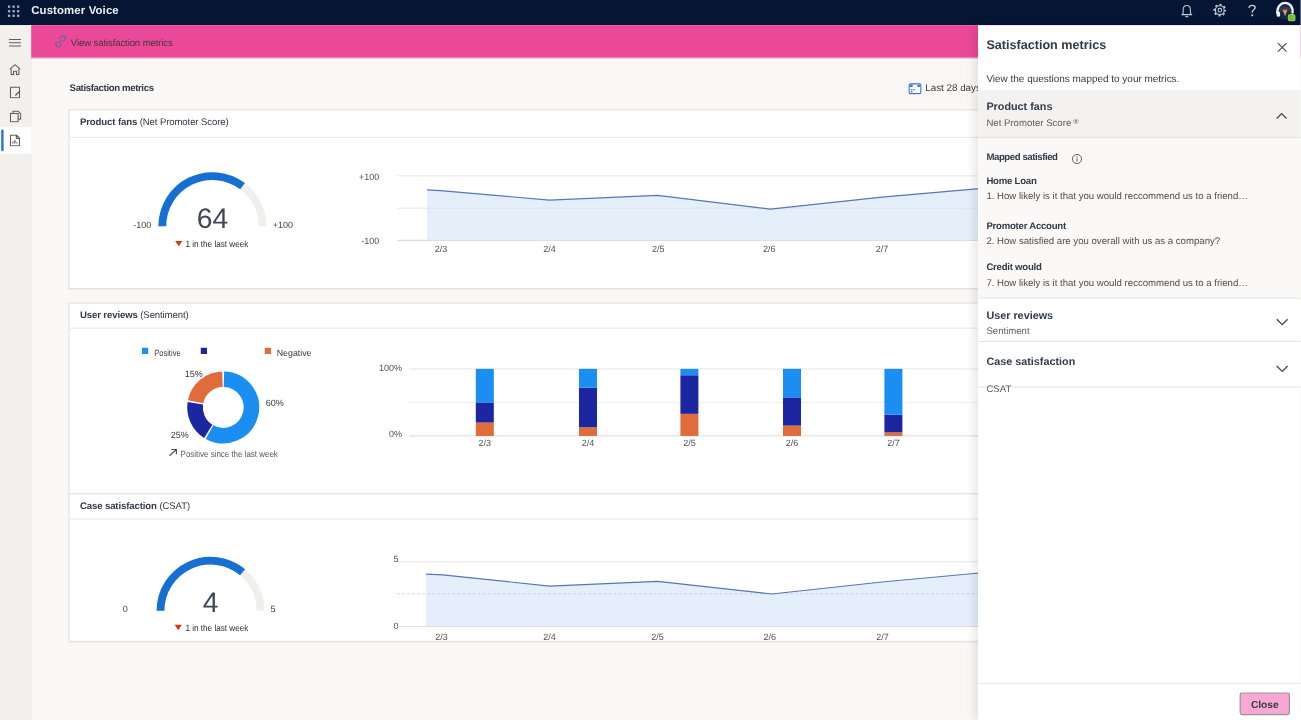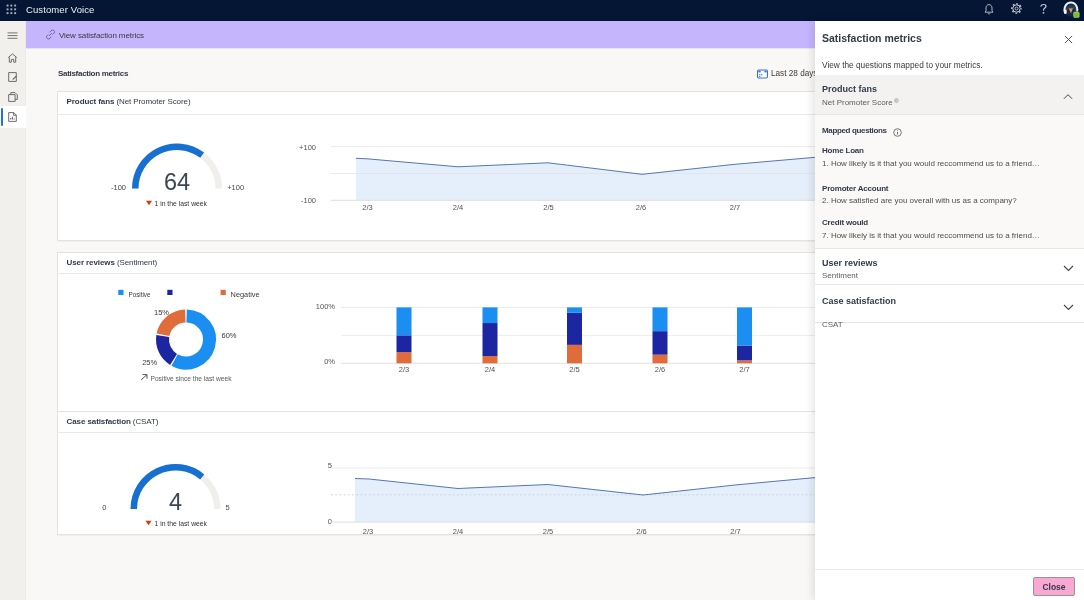--- a/index.html
+++ b/index.html
@@ -1,27 +1,27 @@
 <!DOCTYPE html>
 <html><head>
 <meta charset="utf-8">
 <style>
 * { margin:0; padding:0; box-sizing:border-box; }
 html,body { width:1084px; height:600px; overflow:hidden; font-family:"Liberation Sans",sans-serif; }
 body { position:relative; background:#f9f8f6; }
 .abs { position:absolute; }
 
 #topbar { left:0; top:0; width:1084px; height:21px; background:#041633; }
-#topbar .title { position:absolute; left:26px; top:4px; font-size:9.5px; font-weight:400; color:#eef1f5; letter-spacing:.1px; }
+#topbar .title { position:absolute; left:26px; top:4px; font-size:9.5px; font-weight:700; color:#eef1f5; letter-spacing:.1px; }
 
 #sidebar { left:0; top:21px; width:26px; height:579px; background:#f2f0ed; border-right:1px solid #ecebe9; }
 #sideSel { left:0; top:106px; width:26px; height:21.5px; background:#fff; }
 #sideBar { left:0.5px; top:108px; width:2px; height:18px; background:#2272d9; border-radius:1px; }
 
-#toolbar { left:26px; top:21px; width:1058px; height:28px; background:#c4b5fd; border-bottom:1px solid #e8e6e3; }
+#toolbar { left:26px; top:21px; width:1058px; height:28px; background:#ec4899; border-bottom:1px solid #e8e6e3; }
 #toolbar .lbl { position:absolute; left:33px; top:9.6px; font-size:8px; letter-spacing:-0.1px; color:#3b3a39; }
 
 #h1 { left:58px; top:69px; font-size:8px; letter-spacing:-0.3px; font-weight:700; color:#323845; }
 #dateLbl { left:771px; top:69px; font-size:8.2px; color:#3b3a39; }
 
 .card { position:absolute; left:57px; width:1007px; background:#fff; border:1px solid #e5e3e0; box-shadow:0 0.5px 1px rgba(0,0,0,.04); }
 .card .hdr { height:21px; border-bottom:1px solid #eceae8; font-size:8px; letter-spacing:-0.1px; color:#323a49; padding-left:8.6px; line-height:20.5px; }
 .card .hdr b { font-weight:700; }
 #card1 { top:91px; height:150px; }
 #card2 { top:252px; height:168px; }
@@ -243,21 +243,21 @@
   </svg>
   <div class="desc">View the questions mapped to your metrics.</div>
   <div id="secHead">
     <div class="abs t95 bld" style="left:7px;top:9.1px">Product fans</div>
     <div class="abs t9 gry" style="left:7px;top:23px">Net Promoter Score<span style="font-size:6px;vertical-align:2px"> ®</span></div>
     <svg class="abs" style="left:248px;top:18.5px" width="10" height="7" viewBox="0 0 11 7">
         <path d="M1 6 L5.5 1.5 L10 6" fill="none" stroke="#484644" stroke-width="1.1"></path>
       </svg>
   </div>
   <div id="secBody">
-    <div class="abs bld" style="left:7px;top:11.4px;font-size:8px;letter-spacing:-0.35px">Mapped questions</div>
+    <div class="abs bld" style="left:7px;top:11.4px;font-size:8px;letter-spacing:-0.35px">Mapped satisfied</div>
     <svg class="abs" style="left:77.6px;top:12.6px" width="9" height="9" viewBox="0 0 9 9">
       <circle cx="4.5" cy="4.5" r="3.8" fill="none" stroke="#5a5856" stroke-width="0.8"></circle>
       <path d="M4.5 4 V6.6 M4.5 2.4 V3.2" stroke="#5a5856" stroke-width="0.9"></path>
     </svg>
     <div class="abs bld" style="left:7px;top:31.4px;font-size:8px;letter-spacing:-0.2px">Home Loan</div>
     <div class="abs t9" style="left:7px;top:44.1px;color:#4f4d4b">1. How likely is it that you would reccommend us to a friend…</div>
     <div class="abs bld" style="left:7px;top:68.6px;font-size:8px;letter-spacing:-0.2px">Promoter Account</div>
     <div class="abs t9" style="left:7px;top:81.3px;color:#4f4d4b">2. How satisfied are you overall with us as a company?</div>
     <div class="abs bld" style="left:7px;top:103.4px;font-size:8px;letter-spacing:-0.2px">Credit would</div>
     <div class="abs t9" style="left:7px;top:116.4px;color:#4f4d4b">7. How likely is it that you would reccommend us to a friend…</div>

